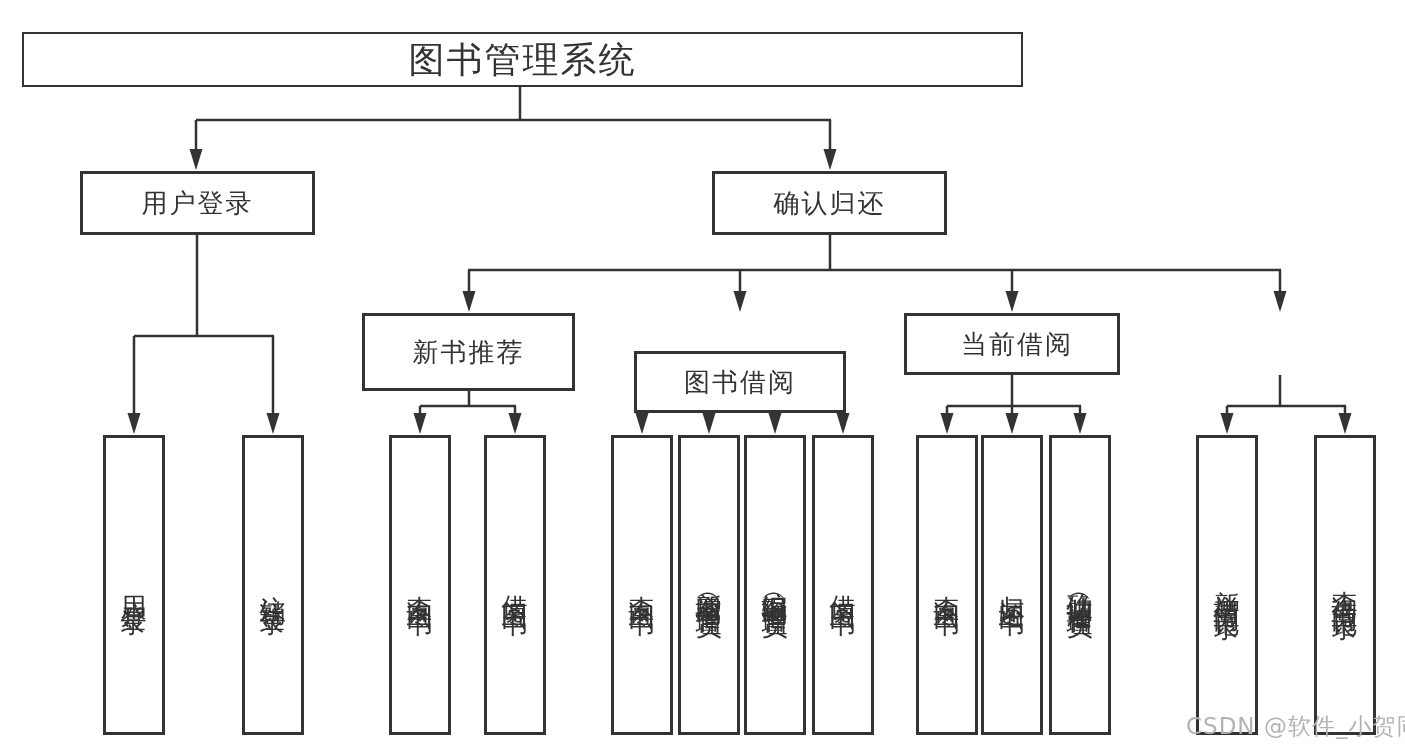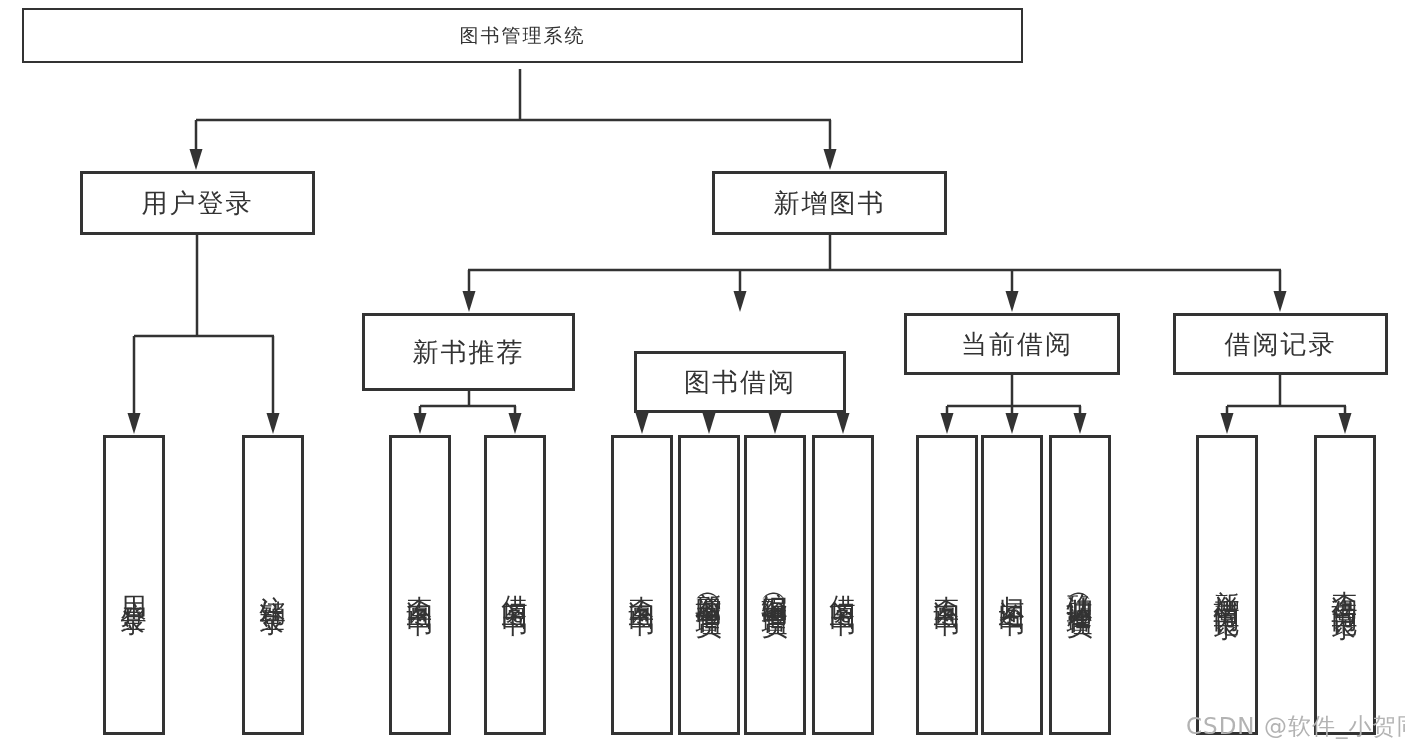--- a/index.html
+++ b/index.html
@@ -33,21 +33,21 @@
   .vbox {
     writing-mode: vertical-rl;
     text-orientation: mixed;
     font-size: 26px;
     letter-spacing: 5px;
     top: 435px;
     width: 62px;
     height: 300px;
   }
   
-  #box-root   { left: 22px;  top: 8px;  width: 1001px; height: 55px; border-width: 2px; font-size: 19px; }
+  #box-root   { left: 22px;  top: 32px;  width: 1001px; height: 55px; border-width: 2px; font-size: 36px; }
   
   #box-login  { left: 80px;  top: 171px; width: 235px; height: 64px; }
   #box-mgmt   { left: 712px; top: 171px; width: 235px; height: 64px; }
   
   #box-rec    { left: 362px;  top: 313px; width: 213px; height: 78px; }
   #box-borrow { left: 634px;  top: 313px; width: 212px; height: 62px; margin-top: 38px; }
   #box-cur    { left: 904px;  top: 313px; width: 216px; height: 62px; padding-left: 10px; }
   #box-recd   { left: 1173px; top: 313px; width: 215px; height: 62px; }
   
   #leaf-1  { left: 103px; }
@@ -130,26 +130,25 @@
       <polygon points="1080,434 1073.5,413 1086.5,413" fill="#333333"></polygon>
       <line x1="1227" y1="406" x2="1227" y2="418" stroke="#333333" stroke-width="2.5"></line>
       <polygon points="1227,434 1220.5,413 1233.5,413" fill="#333333"></polygon>
       <line x1="1345" y1="406" x2="1345" y2="418" stroke="#333333" stroke-width="2.5"></line>
       <polygon points="1345,434 1338.5,413 1351.5,413" fill="#333333"></polygon>
     </svg>
 
   <div id="box-root" class="box">图书管理系统</div>
 
   <div id="box-login" class="box">用户登录</div>
-  <div id="box-mgmt" class="box">新增图书</div>
+  <div id="box-mgmt" class="box">确认归还</div>
 
   <div id="box-rec" class="box">新书推荐</div>
   <div id="box-borrow" class="box">图书借阅</div>
   <div id="box-cur" class="box">当前借阅</div>
-  <div id="box-recd" class="box">借阅记录</div>
 
   <div id="leaf-1" class="box vbox">用户登录</div>
   <div id="leaf-2" class="box vbox">注销登录</div>
   <div id="leaf-3" class="box vbox">查询图书</div>
   <div id="leaf-4" class="box vbox">借阅图书</div>
   <div id="leaf-5" class="box vbox">查询图书</div>
   <div id="leaf-6" class="box vbox">新增图书（管理员）</div>
   <div id="leaf-7" class="box vbox">编辑图书（管理员）</div>
   <div id="leaf-8" class="box vbox">借阅图书</div>
   <div id="leaf-9" class="box vbox">查询图书</div>

